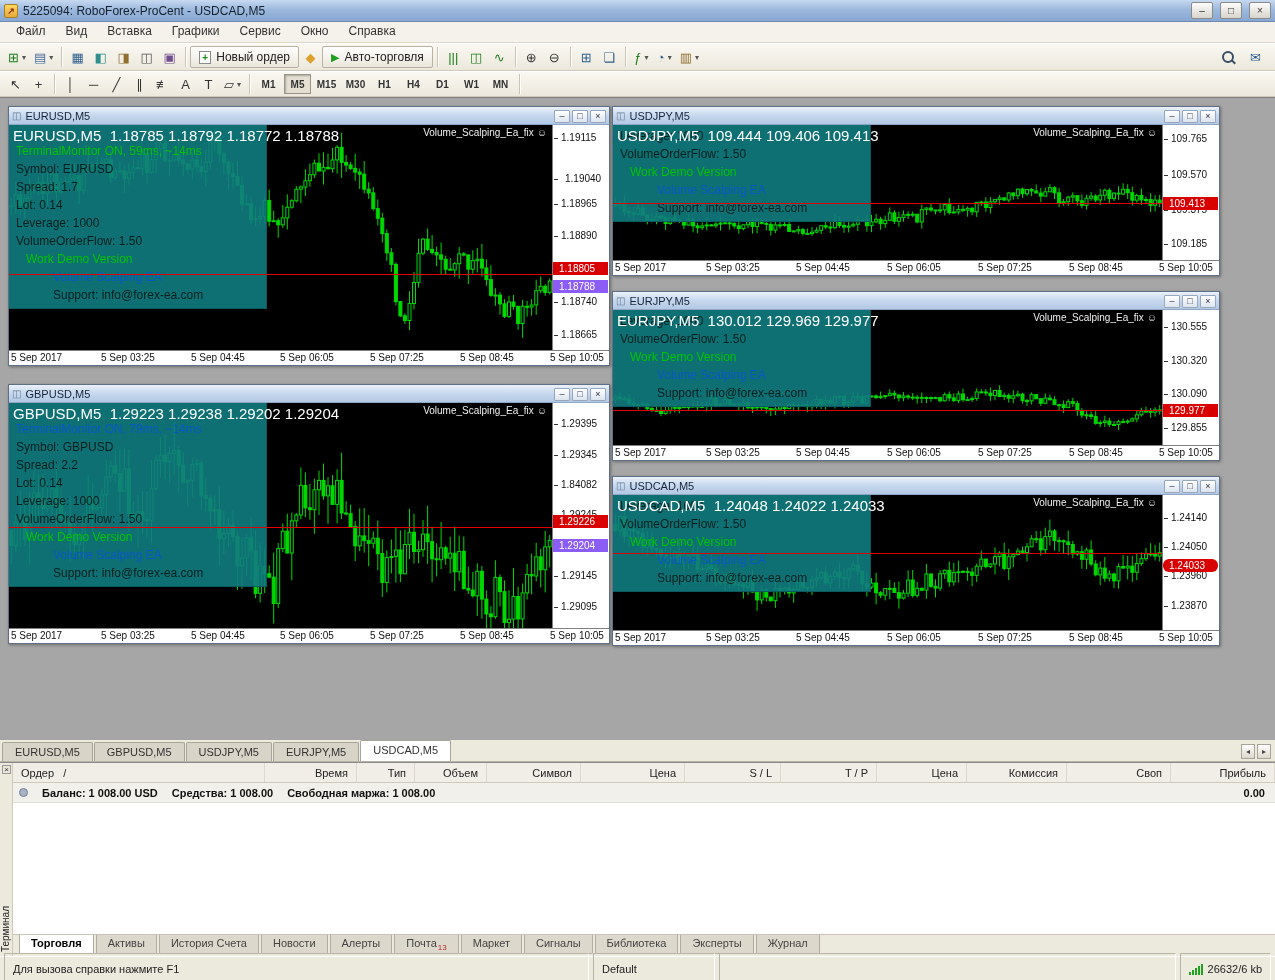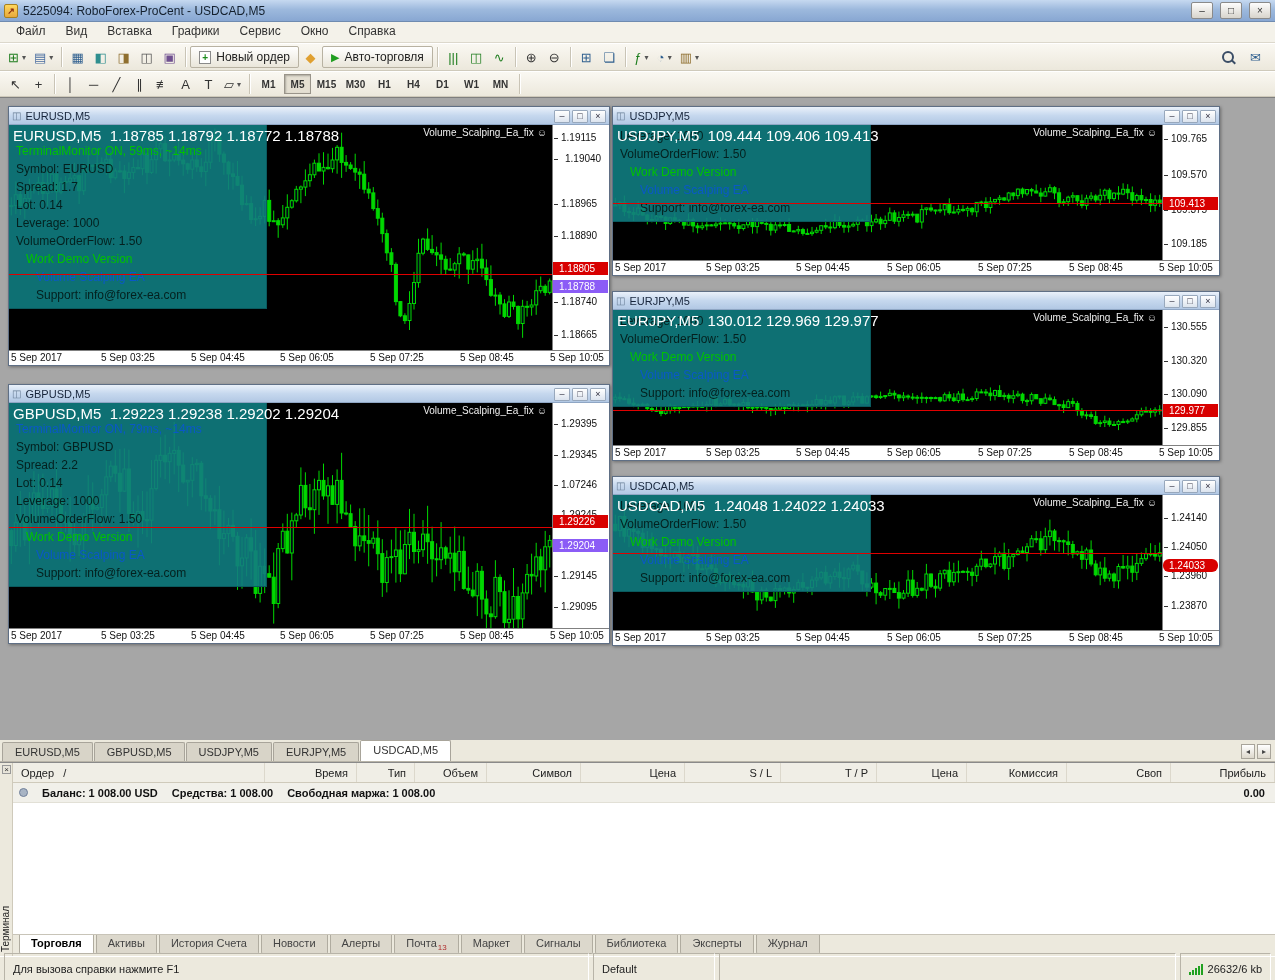--- a/index.html
+++ b/index.html
@@ -52,21 +52,21 @@
   .tlabel{position:absolute;top:1px;font-size:10px;color:#111;white-space:nowrap}
   .quote{position:absolute;top:2px;left:4px;color:#fff;font-size:15px;z-index:7;white-space:pre}
   .ealabel{position:absolute;top:2px;right:5px;color:#eee;font-size:10px;z-index:7;display:flex;gap:3px;align-items:center}
   .smiley{font-size:10px;color:#ddd}
   .redline{position:absolute;left:0;right:0;height:1px;background:#e00000;z-index:6}
   .overlay{position:absolute;left:0;top:0;z-index:4;width:258px;background:rgba(16,124,128,0.9);border-right:1px solid #0a5a5e;border-bottom:1px solid #0a5a5e}
   .overlay.big{padding:17px 0 4px}
   .overlay.small{padding:2px 0 4px}
   .ovrow{height:18px;line-height:18px;font-size:12px;padding-left:7px;white-space:nowrap}
   .ovrow.i1{padding-left:17px}
-  .ovrow.i2{padding-left:27px}
+  .ovrow.i2{padding-left:44px}
   .ov-black{color:#04201e}
   .ov-green{color:#00c300}
   .ov-blue{color:#0a58c8}
 
   
   .chart-tabs{position:absolute;top:740px;left:0;right:0;height:22px;background:#ece9dd;border-bottom:1px solid #b8b4a8;display:flex;align-items:flex-end;padding-left:2px}
   .ctab{height:19px;line-height:18px;padding:0 12px;font-size:11px;color:#333;border:1px solid #a8a49a;border-bottom:none;background:#d8d4c8;margin-right:1px;border-radius:2px 2px 0 0;display:inline-block}
   .ctab.active{background:#fff;height:21px}
   .ctab-scroll{margin-left:auto;display:flex;gap:2px;padding:2px 4px}
   .ctab-scroll span{width:14px;height:15px;border:1px solid #a8a49a;background:linear-gradient(#fff,#ddd8cc);font-size:8px;text-align:center;line-height:13px;color:#444}
@@ -392,21 +392,21 @@
             <div class="ovrow ov-black i2">Support: info@forex-ea.com</div>
           </div>
           <div class="quote">EURUSD,M5  1.18785 1.18792 1.18772 1.18788</div>
           <div class="ealabel">
             <span>Volume_Scalping_Ea_fix</span>
             <span class="smiley">☺</span>
           </div>
         </div>
         <div class="scale">
           <div class="tick" style="top: 7px;">1.19115</div>
-          <div class="tick" style="top: 28px; padding-left: 12px;">1.19040</div>
+          <div class="tick" style="top: 48px; padding-left: 12px;">1.19040</div>
           <div class="tick" style="top: 73px;">1.18965</div>
           <div class="tick" style="top: 105px;">1.18890</div>
           <div class="tick" style="top: 138px;">1.18815</div>
           <div class="tick" style="top: 171px;">1.18740</div>
           <div class="tick" style="top: 204px;">1.18665</div>
           <div class="pricebox red" style="top: 137px;">1.18805</div>
           <div class="pricebox dark" style="top: 155px;">1.18788</div>
         </div>
         <div class="taxis">
           <div class="tlabel" style="left: 2px;">5 Sep 2017</div>
@@ -568,21 +568,21 @@
           </div>
           <div class="quote">GBPUSD,M5  1.29223 1.29238 1.29202 1.29204</div>
           <div class="ealabel">
             <span>Volume_Scalping_Ea_fix</span>
             <span class="smiley">☺</span>
           </div>
         </div>
         <div class="scale">
           <div class="tick" style="top: 15px;">1.29395</div>
           <div class="tick" style="top: 46px;">1.29345</div>
-          <div class="tick" style="top: 76px;">1.07246</div>
+          <div class="tick" style="top: 76px;">1.84082</div>
           <div class="tick" style="top: 106px;">1.29245</div>
           <div class="tick" style="top: 137px;">1.29195</div>
           <div class="tick" style="top: 167px;">1.29145</div>
           <div class="tick" style="top: 198px;">1.29095</div>
           <div class="pricebox red" style="top: 112px;">1.29226</div>
           <div class="pricebox dark" style="top: 136px;">1.29204</div>
         </div>
         <div class="taxis">
           <div class="tlabel" style="left: 2px;">5 Sep 2017</div>
           <div class="tlabel" style="left: 92px;">5 Sep 03:25</div>

